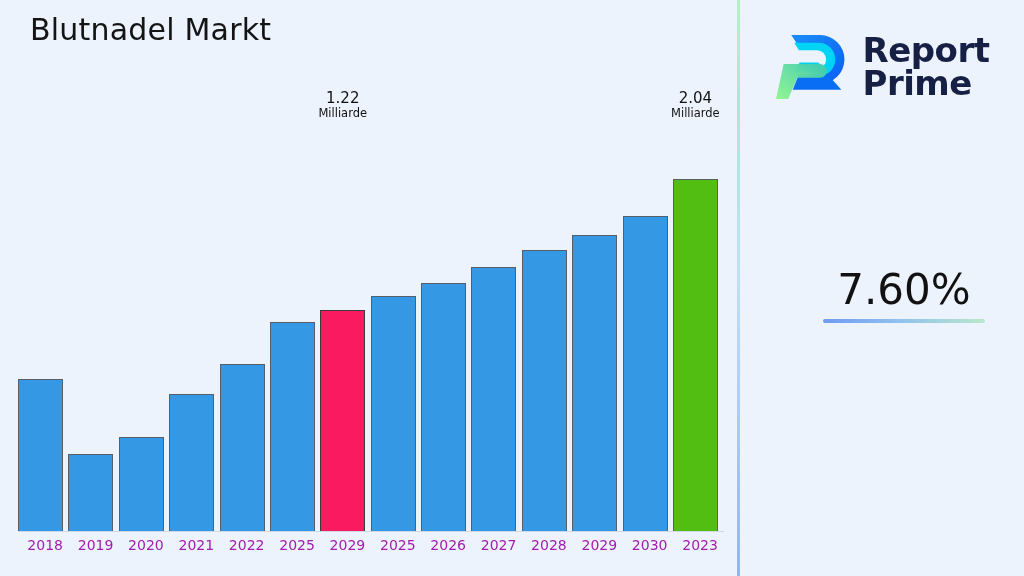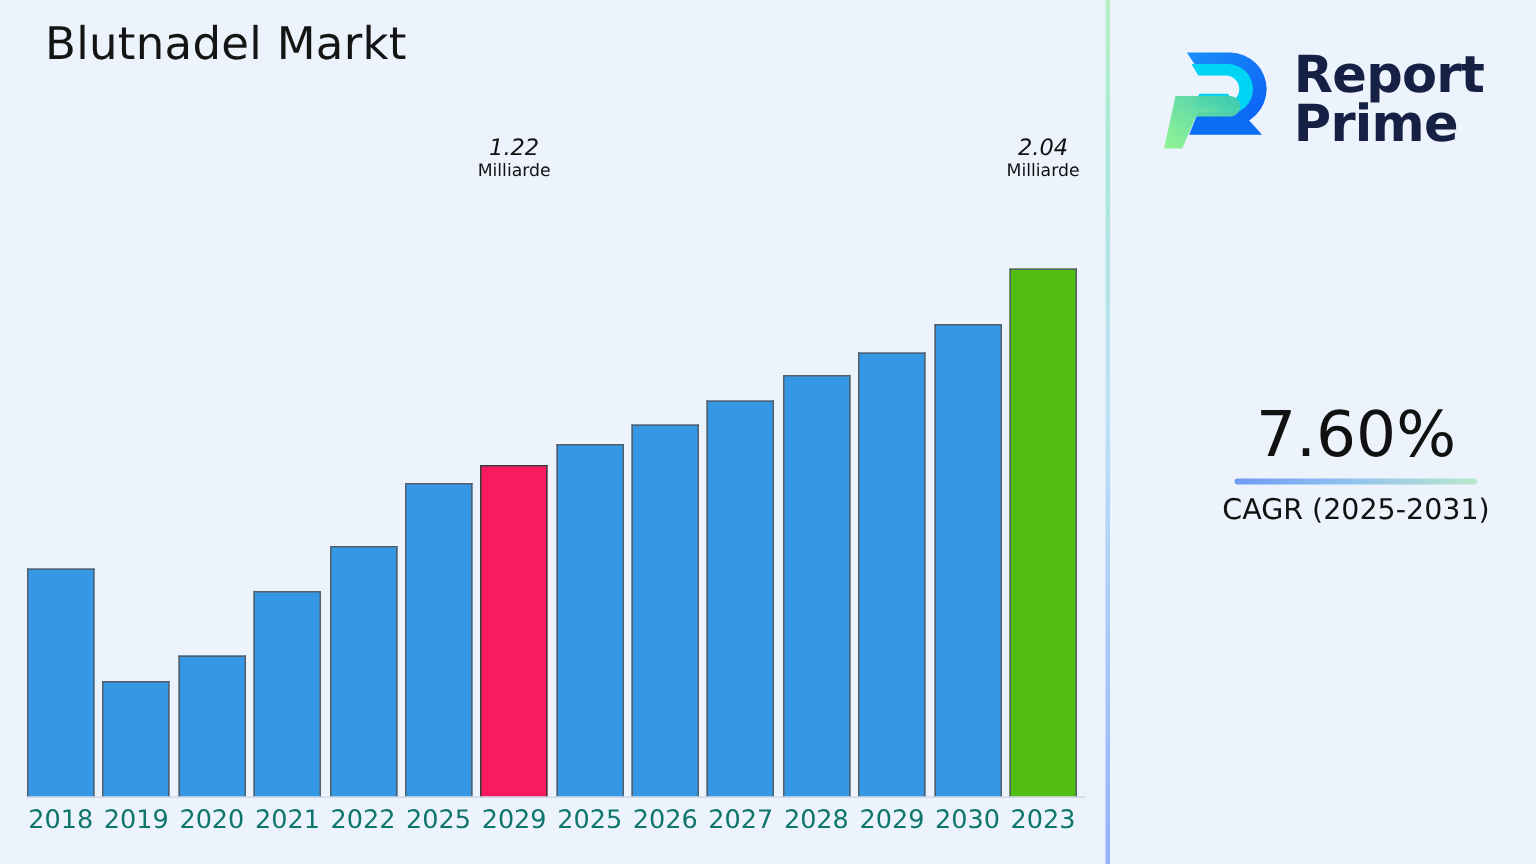--- a/index.html
+++ b/index.html
@@ -71,21 +71,20 @@
     transform: translateX(-50%);
     text-align: center;
     white-space: nowrap;
     line-height: 1.12;
     pointer-events: none;
   }
   .bar-label .val {
     display: block;
     font-size: 15px;
     color: #111;
-    font-style: italic;
   }
   .bar-label .unit {
     display: block;
     font-size: 11.5px;
     color: #111;
   }
   .bar-rect {
     width: 45px;
     border: 1px solid #555f6b;
     border-bottom: none;
@@ -98,23 +97,23 @@
     position: absolute;
     left: 12px;
     top: 537px;
     width: 712px;
     display: flex;
     justify-content: space-between;
     padding: 0 6px;
   }
   .x-tick {
     width: 45px;
-    text-align: center;
-    font-size: 17px;
-    color: #0f766e;
+    text-align: right;
+    font-size: 14px;
+    color: #a21caf;
   }
 
   
   #divider {
     position: absolute;
     left: 737px; top: 0;
     width: 3px; height: 576px;
     background: linear-gradient(to bottom, #b7f0c4 0%, #a9e8d8 18%, #bfe0f5 48%, #a9c4fb 78%, #93b2fb 100%);
   }
 
@@ -280,17 +279,16 @@
       </svg>
       <div id="logo-text">
         <span>Report</span>
         <span>Prime</span>
       </div>
     </div>
 
     <div id="cagr-block">
       <div id="cagr-value">7.60%</div>
       <div id="cagr-rule"></div>
-      <div id="cagr-caption">CAGR (2025-2031)</div>
     </div>
 
   </div>
 </div>
 
 </body></html>

